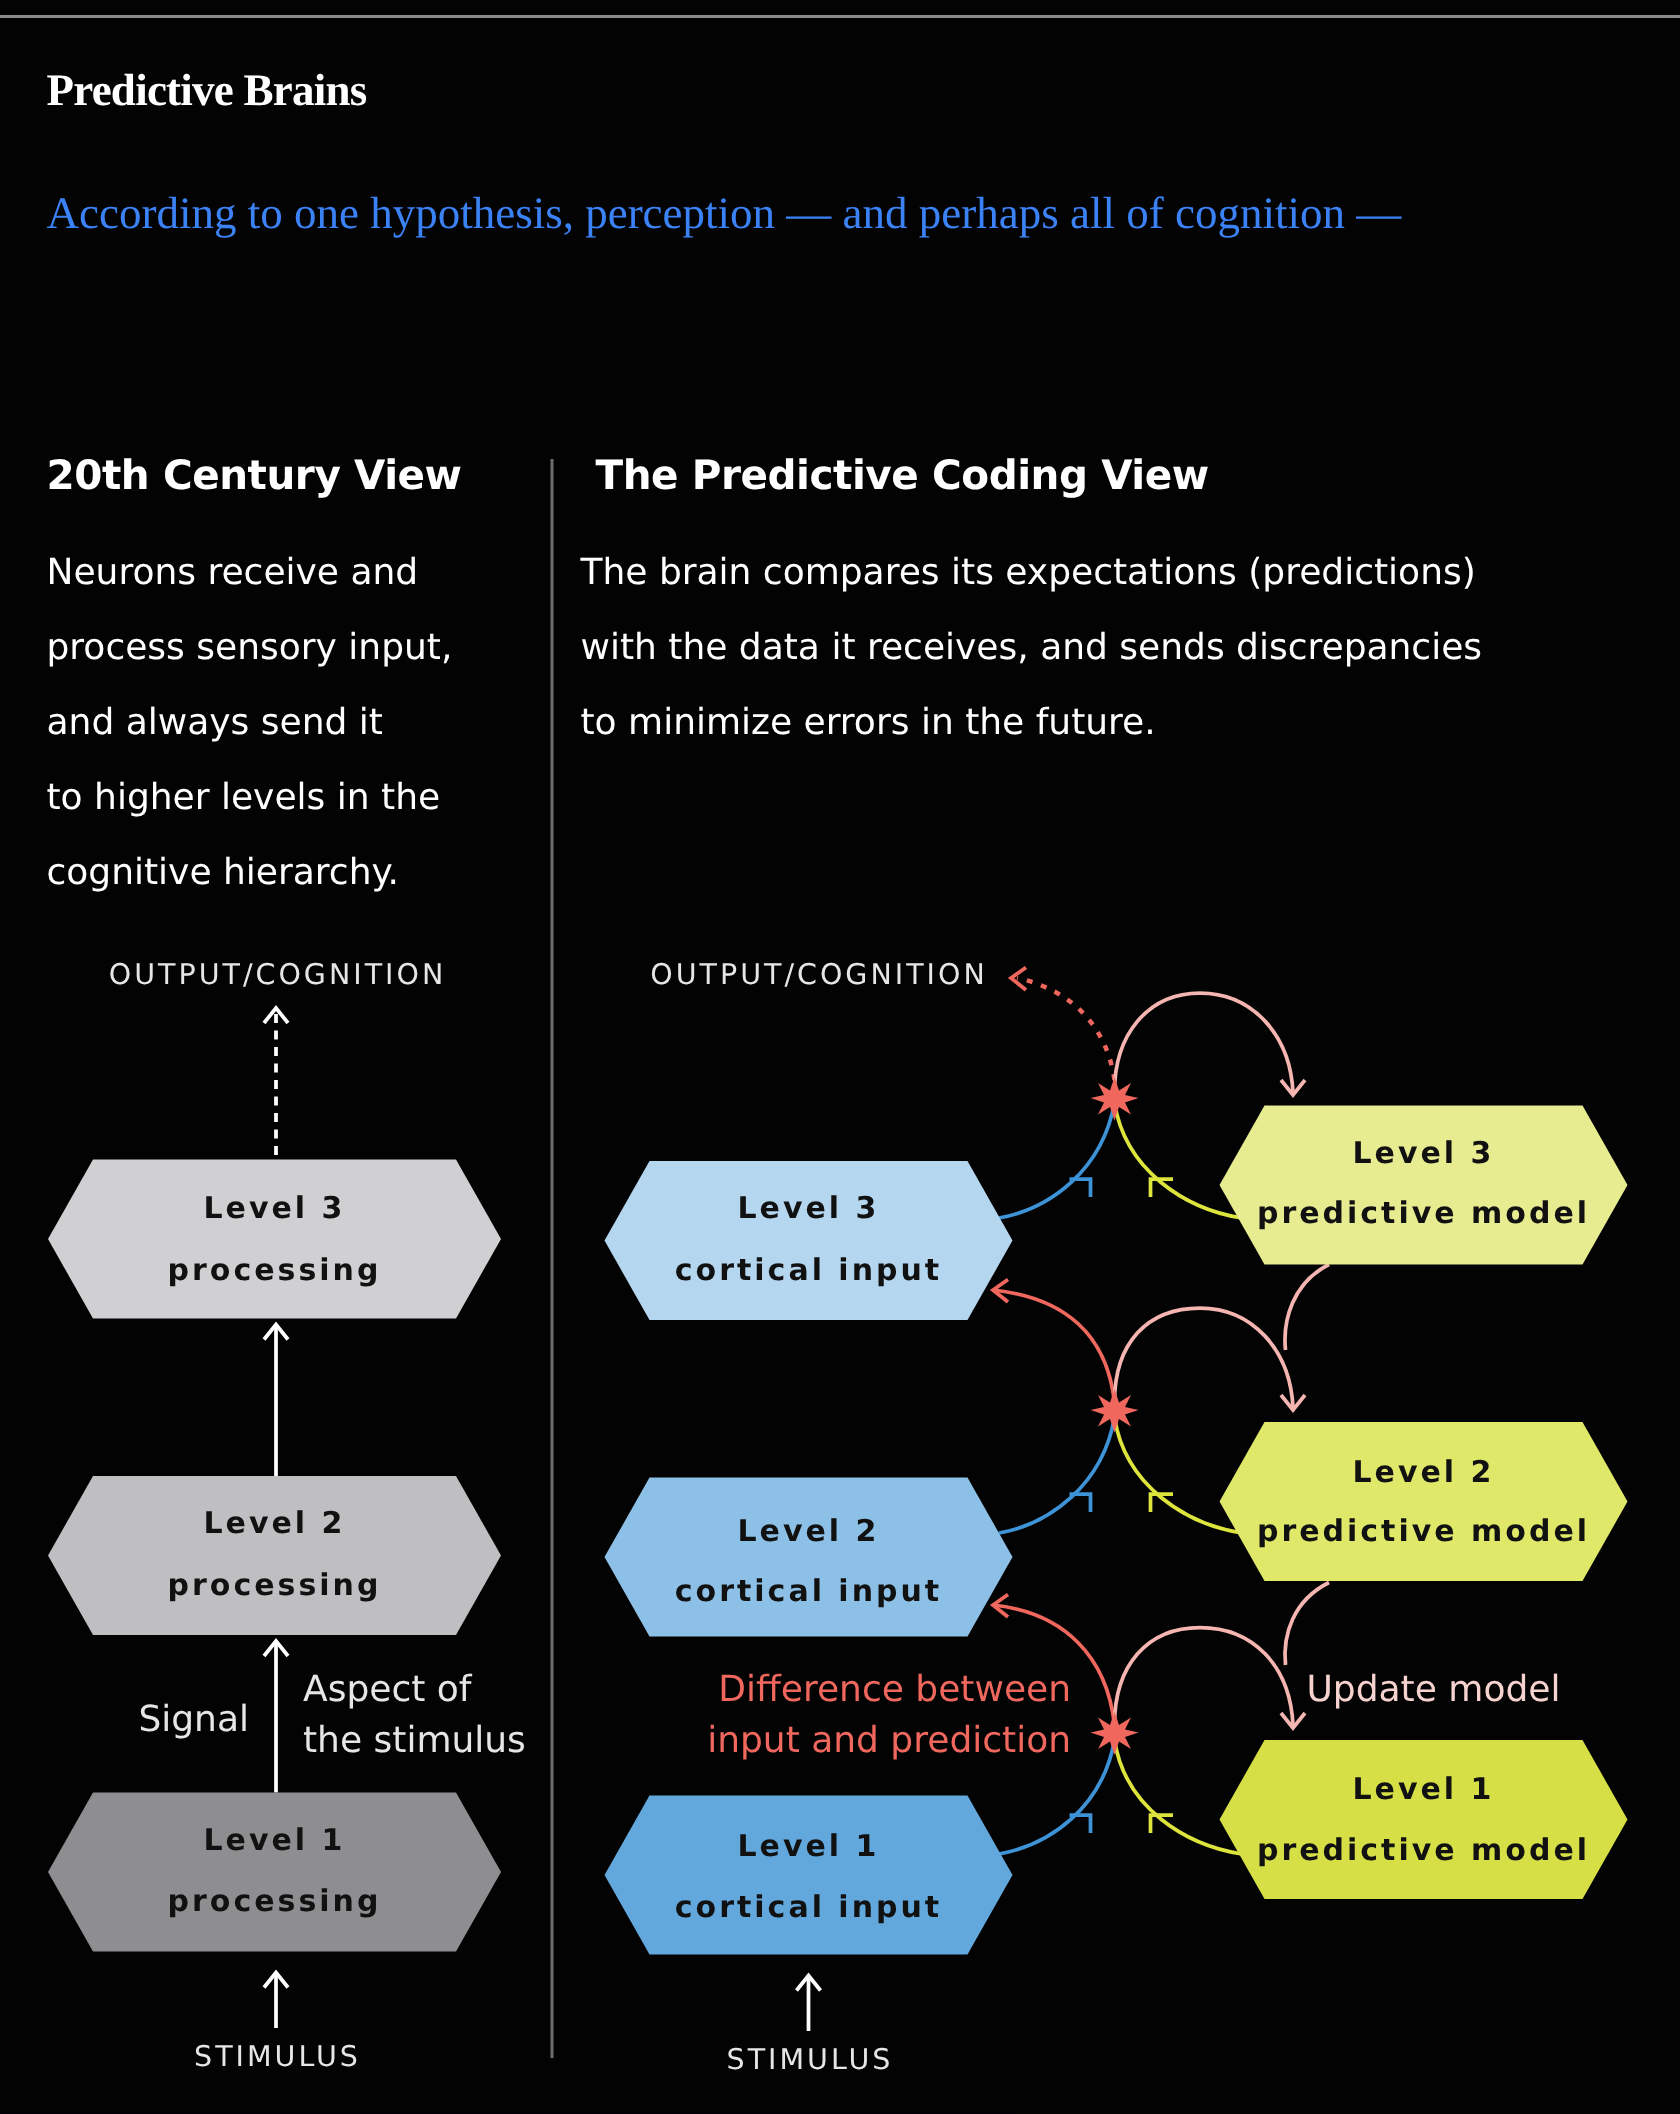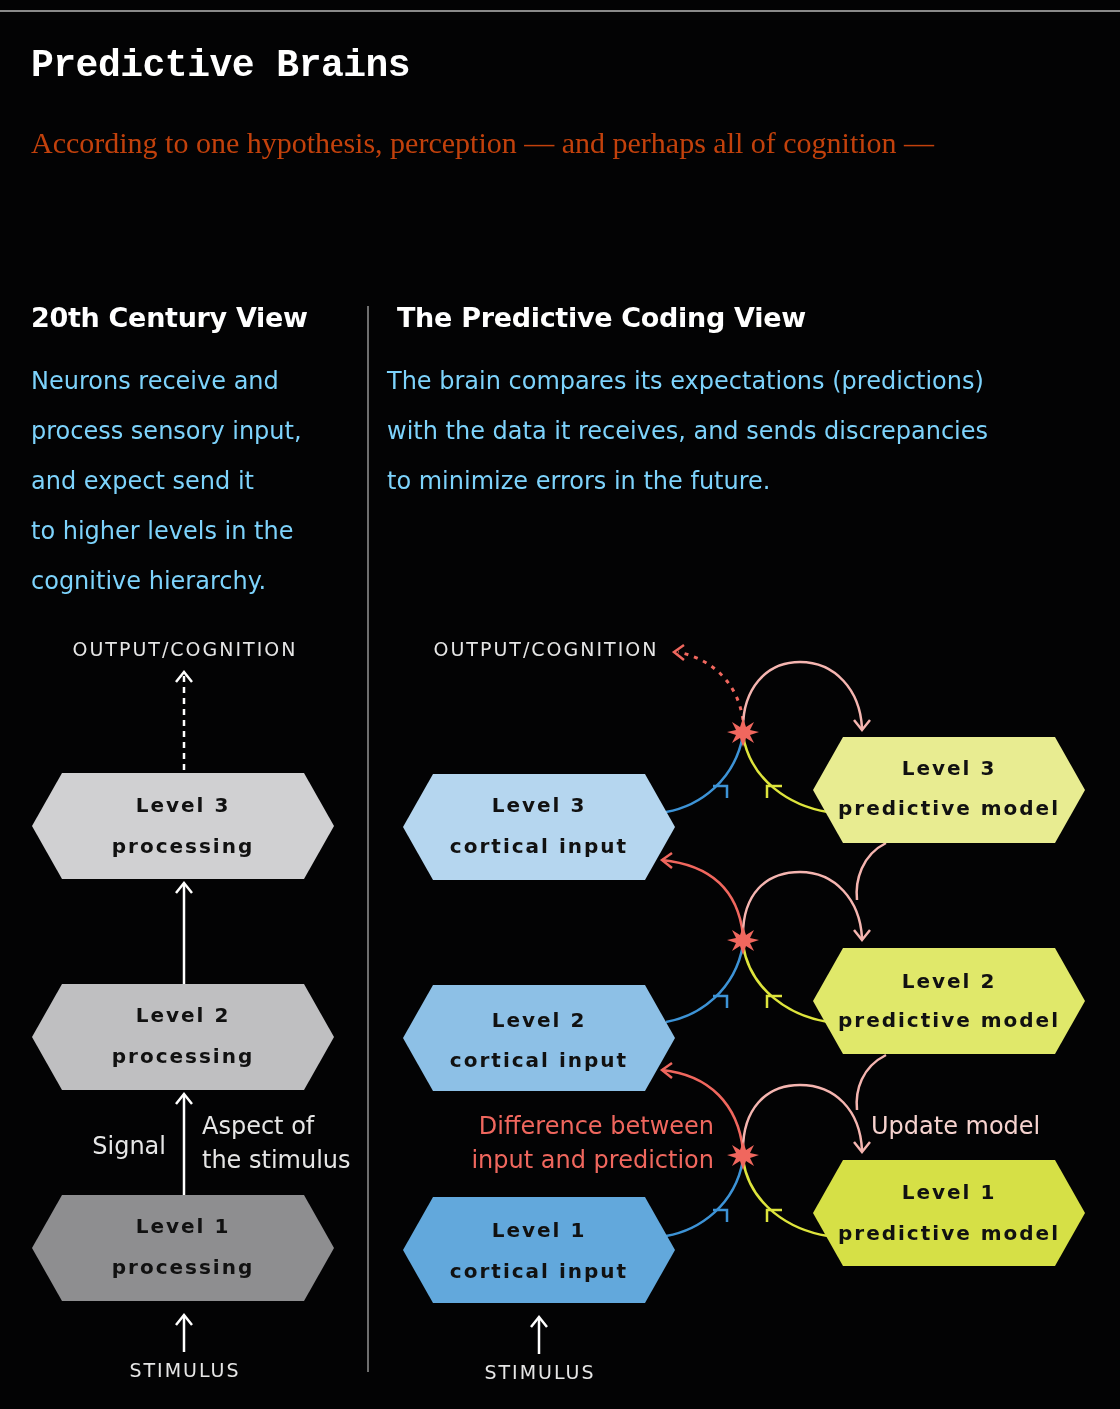--- a/index.html
+++ b/index.html
@@ -1,22 +1,22 @@
 <!DOCTYPE html>
 <html><head>
   <meta charset="utf-8">
   <style>
     html, body { margin: 0; padding: 0; background: #030304; }
     body { width: 1120px; height: 1409px; position: relative; overflow: hidden; color: #fff; }
     .topline { position: absolute; left: 0; top: 10px; width: 1120px; height: 2px; background: #8a8a8a; }
-    .title { position: absolute; left: 31px; top: 44px; font-family: Liberation Mono, monospace; font-size: 38px; font-weight: bold; letter-spacing: -0.5px; color: #fff; margin: 0; }
-    .intro { position: absolute; left: 31px; top: 118px; width: 1070px; font-family: "Liberation Serif", serif; font-size: 30px; line-height: 50px; color: #c2410c; margin: 0; }
+    .title { position: absolute; left: 31px; top: 44px; font-family: Liberation Serif, serif; font-size: 30px; font-weight: bold; letter-spacing: -0.5px; color: #fff; margin: 0; }
+    .intro { position: absolute; left: 31px; top: 118px; width: 1070px; font-family: "Liberation Serif", serif; font-size: 30px; line-height: 50px; color: #3b82f6; margin: 0; }
     .intro span { display: block; white-space: nowrap; }
     .col-head { position: absolute; top: 302px; font-family: "DejaVu Sans", sans-serif; font-size: 27px; font-weight: bold; color: #fff; margin: 0; letter-spacing: -0.3px; }
-    .col-body { position: absolute; top: 356px; font-family: "DejaVu Sans", sans-serif; font-size: 24px; line-height: 50px; color: #7dd3fc; margin: 0; }
+    .col-body { position: absolute; top: 356px; font-family: "DejaVu Sans", sans-serif; font-size: 24px; line-height: 50px; color: #ffffff; margin: 0; }
     .col-body span { display: block; white-space: nowrap; }
     .divider { position: absolute; left: 367px; top: 306px; width: 2px; height: 1066px; background: #6e6e6e; }
     svg.diagram { position: absolute; left: 0; top: 0; }
     .cap { font-family: "DejaVu Sans", sans-serif; font-size: 19px; letter-spacing: 2px; fill: #e6e6e6; }
     .hexlabel { font-family: "DejaVu Sans", sans-serif; font-size: 20px; letter-spacing: 2px; font-weight: bold; fill: #111; }
     .note { font-family: "DejaVu Sans", sans-serif; font-size: 24px; }
   </style>
 </head>
 <body>
 
@@ -25,21 +25,21 @@
 <h1 class="title">Predictive Brains</h1>
 
 <p class="intro">
   <span>According to one hypothesis, perception — and perhaps all of cognition —</span>
 </p>
 
 <h2 class="col-head" style="left:31px">20th Century View</h2>
 <p class="col-body" style="left:31px">
   <span>Neurons receive and</span>
   <span>process sensory input,</span>
-  <span>and expect send it</span>
+  <span>and always send it</span>
   <span>to higher levels in the</span>
   <span>cognitive hierarchy.</span>
 </p>
 
 <div class="divider"></div>
 
 <h2 class="col-head" style="left:397px">The Predictive Coding View</h2>
 <p class="col-body" style="left:387px">
   <span>The brain compares its expectations (predictions)</span>
   <span>with the data it receives, and sends discrepancies</span>

